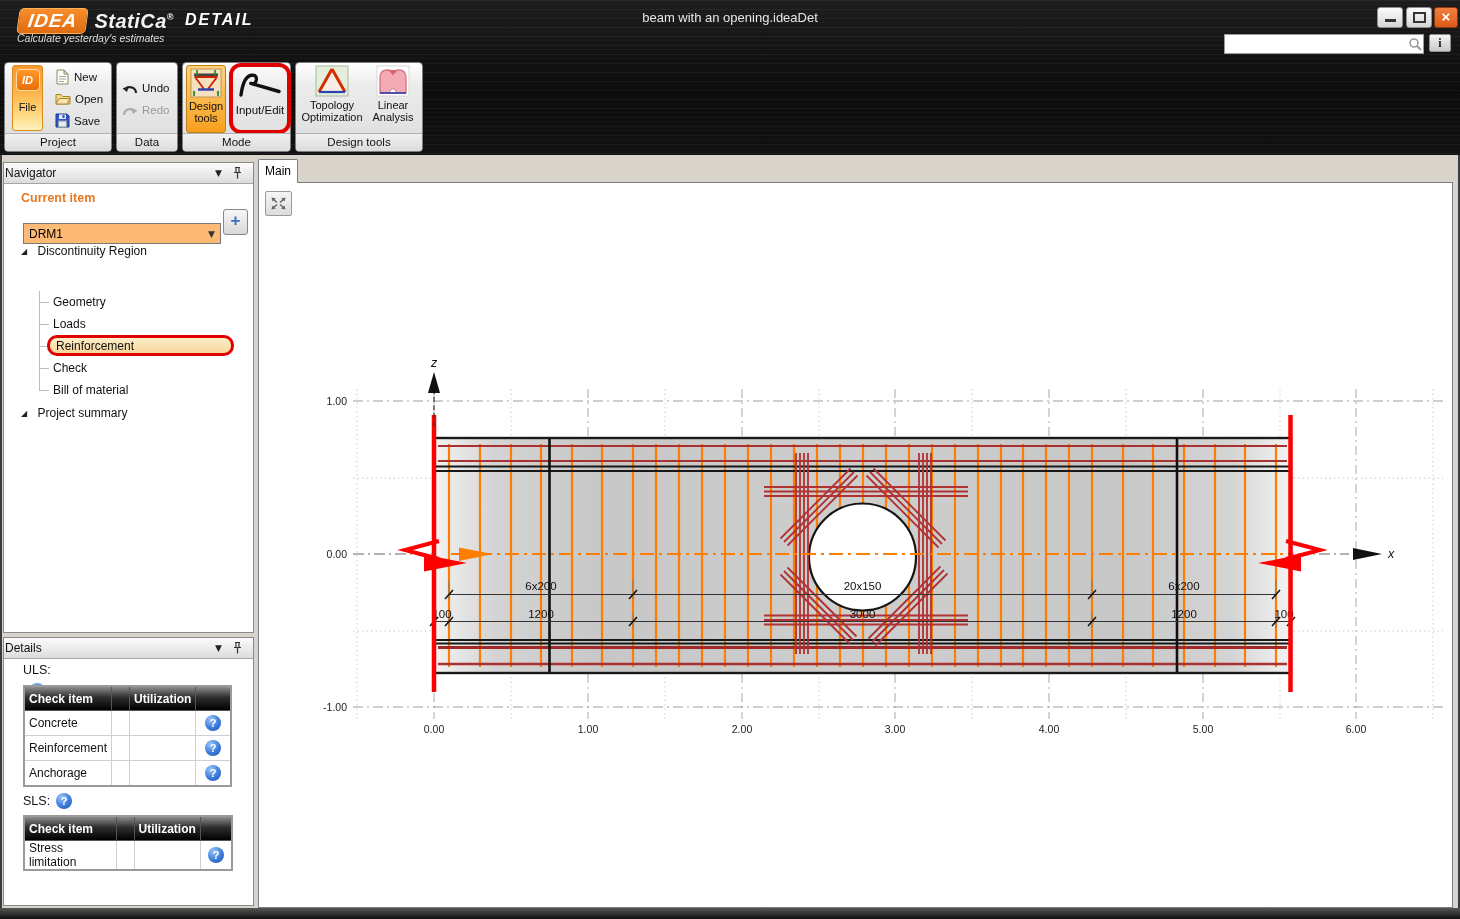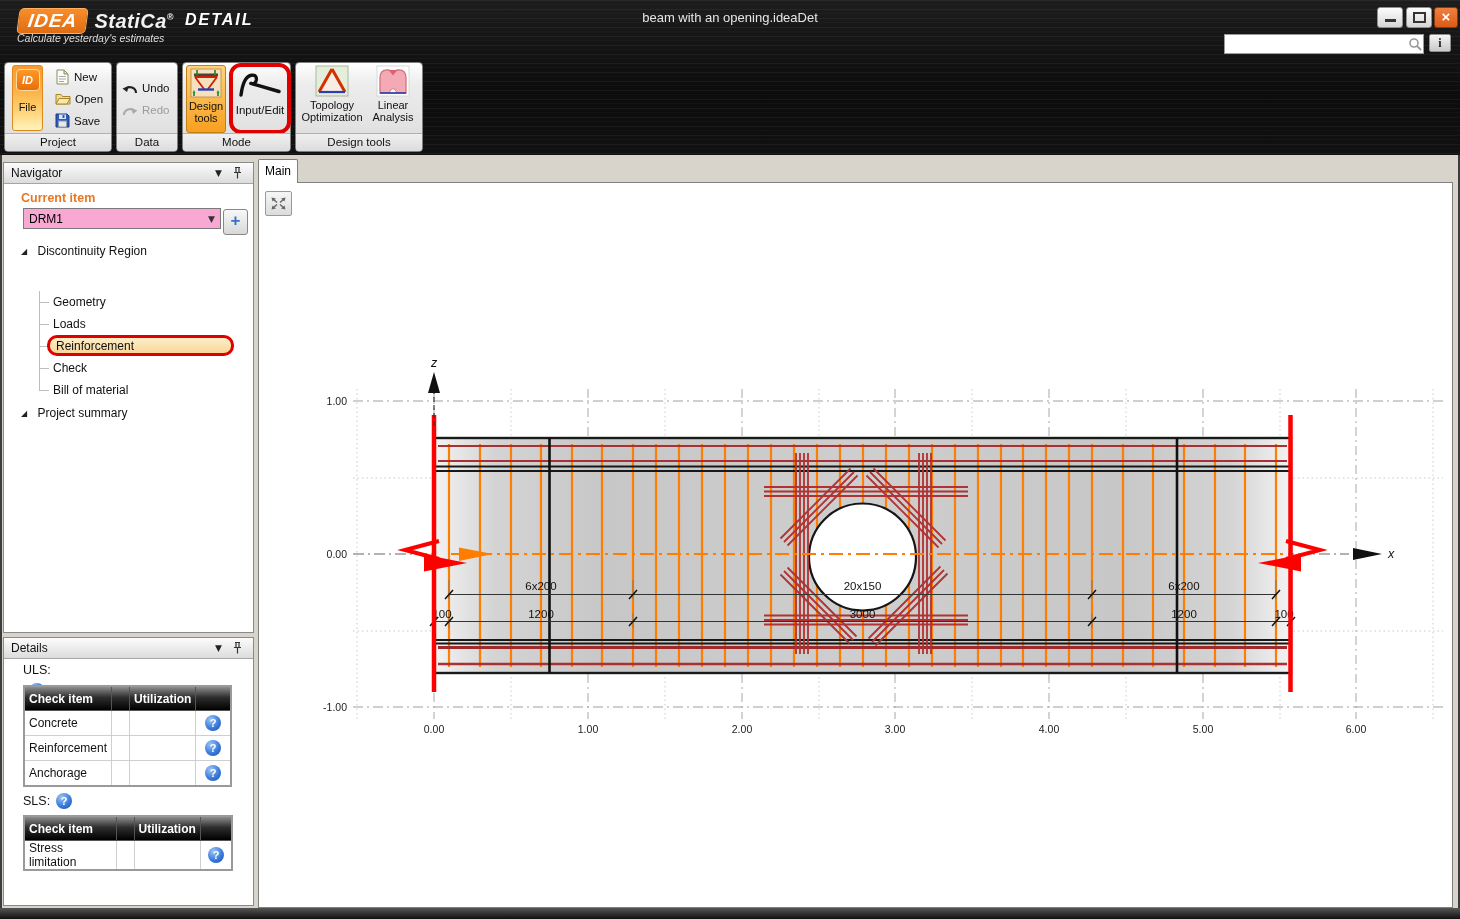--- a/index.html
+++ b/index.html
@@ -51,25 +51,25 @@
   .btn-designtools{left:3px;top:2px;width:40px;height:68px;border:1px solid #c07f17;border-radius:3px;
     background:linear-gradient(#ffd27a,#f7a01e);}
   .btn-inputedit{left:46px;top:0px;width:62px;height:71px;border:4px solid #e10000;border-radius:12px;}
   .btn-topology{left:4px;top:2px;width:64px;height:68px;}
   .btn-linear{left:70px;top:2px;width:54px;height:68px;}
   .modebtn .txt{line-height:12px;}
   
   .panel{position:absolute;left:3px;width:251px;background:#fff;border:1px solid #8a8a8a;box-sizing:border-box;}
   .p-nav{top:162px;height:471px;} .p-det{top:637px;height:269px;}
   .phead{position:relative;height:20px;background:linear-gradient(#fcfcfc,#dcdcdc);border-bottom:1px solid #a5a5a5;
-    font-size:12px;color:#111;line-height:20px;padding-left:7px;}
+    font-size:12px;color:#111;line-height:20px;padding-left:1px;}
   .phead .arr{position:absolute;right:31px;top:0;font-size:9px;color:#222;font-family:"DejaVu Sans",sans-serif;}
   .phead .pin{position:absolute;right:10px;top:3px;}
   .curitem{position:absolute;left:17px;top:28px;color:#e87722;font-weight:bold;font-size:12.5px;}
-  .drop{position:absolute;left:19px;top:45px;width:198px;height:21px;border:1px solid #7a7a7a;background:#f9a8d4;
+  .drop{position:absolute;left:19px;top:60px;width:198px;height:21px;border:1px solid #7a7a7a;background:#fdba74;
     font-size:12px;line-height:20px;padding-left:5px;box-sizing:border-box;}
   .drop .arr{position:absolute;right:5px;top:0;font-size:9px;color:#333;font-family:"DejaVu Sans",sans-serif;}
   .plusbtn{position:absolute;left:219px;top:46px;width:23px;height:24px;border:1px solid #888;border-radius:3px;
     background:linear-gradient(#f8f8f8,#d8d8d8);text-align:center;color:#3a6fc4;font:bold 17px "Liberation Sans",sans-serif;line-height:21px;}
   .tree{position:absolute;left:17px;top:76px;right:16px;font-size:12px;color:#111;}
   .tnode{height:24px;line-height:24px;}
   .tnode .exp{font-size:8px;margin-right:7px;vertical-align:1px;font-family:"DejaVu Sans",sans-serif;color:#222;}
   .tchildren{position:relative;margin-left:18px;margin-top:28px;}
   .tchildren::before{content:"";position:absolute;left:0;top:0;bottom:11px;border-left:1px solid #bdbdbd;}
   .titem{position:relative;height:22px;line-height:22px;padding-left:14px;}

